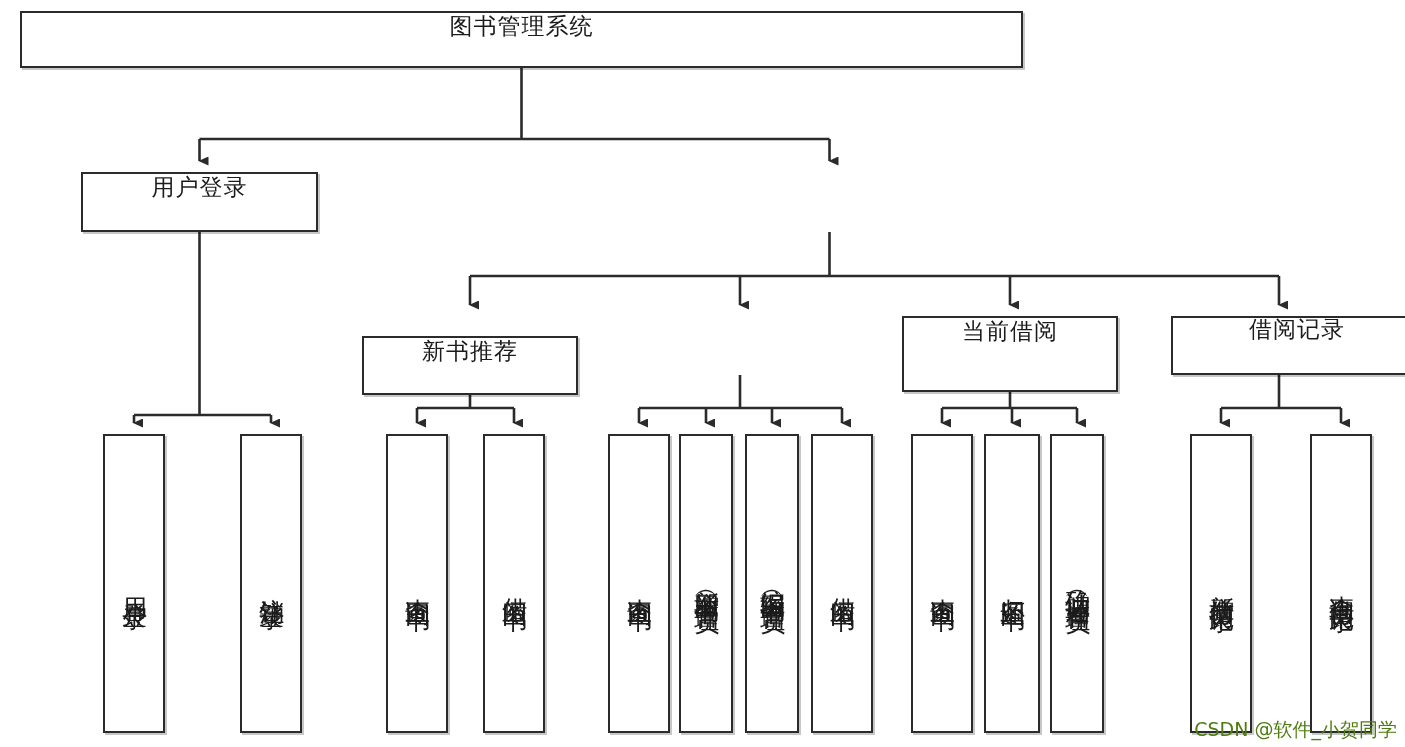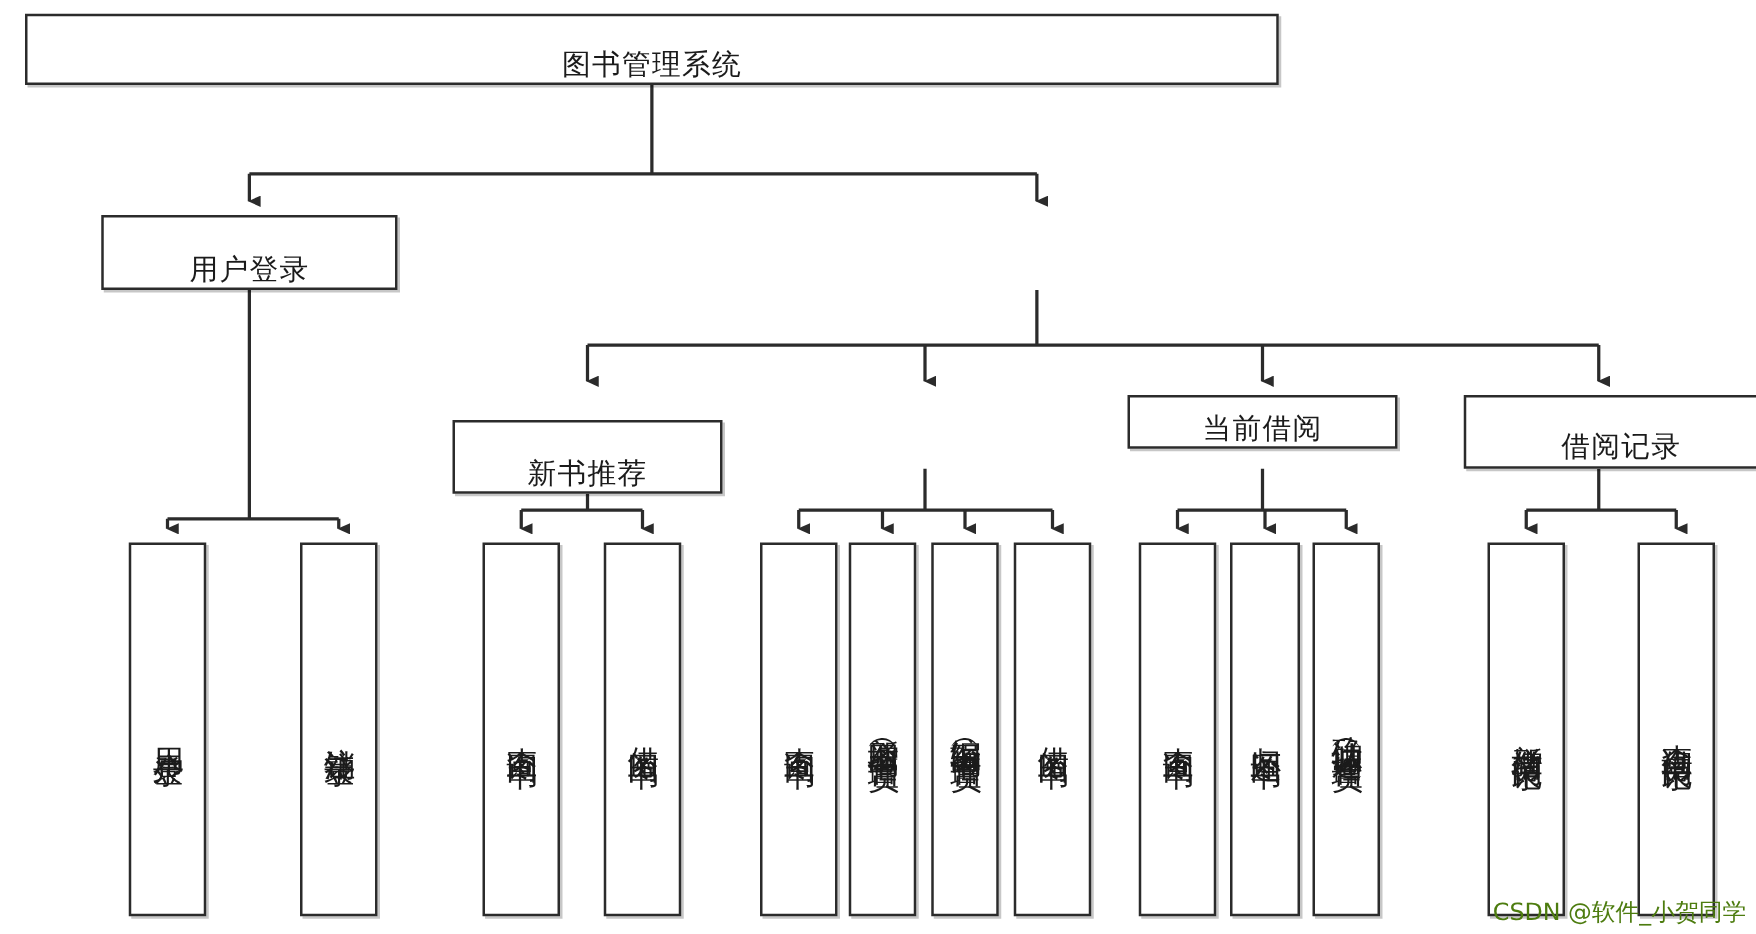--- a/index.html
+++ b/index.html
@@ -13,21 +13,21 @@
   #canvas{position:absolute;left:0;top:0;width:1405px;height:747px;}
   svg.lines{position:absolute;left:0;top:0;width:1405px;height:747px;pointer-events:none;}
 
   .node{
     position:absolute;
     box-sizing:border-box;
     background:#ffffff;
     border:2.5px solid #2b2b2b;
     box-shadow:2px 2px 0 rgba(0,0,0,0.22);
     display:flex;
-    align-items:flex-end;
+    align-items:flex-start;
     justify-content:center;
     color:#1b1b1b;
     z-index:2;
   }
   .node .lbl{
     display:block;
     text-align:center;
     line-height:1.18;
     white-space:nowrap;
   }
@@ -101,21 +101,21 @@
     <span class="lbl">图书管理系统</span>
   </div>
 
   <div class="node h" style="left: 81px; top: 172px; width: 237px; height: 60px;">
     <span class="lbl">用户登录</span>
   </div>
 
   <div class="node h" style="left: 362px; top: 316px; width: 216px; height: 59px; margin-top: 20px;">
     <span class="lbl">新书推荐</span>
   </div>
-  <div class="node h" style="left: 902px; top: 316px; width: 216px; height: 43px;">
+  <div class="node h" style="left: 902px; top: 316px; width: 216px; height: 76px;">
     <span class="lbl">当前借阅</span>
   </div>
   <div class="node h" style="left: 1171px; top: 316px; width: 252px; height: 59px; font-family: Liberation Mono, monospace;">
     <span class="lbl">借阅记录</span>
   </div>
 
   <div class="node v" style="left: 103px; top: 434px; width: 62px; height: 299px;">
     <span class="lbl">用户登录</span>
   </div>
   <div class="node v" style="left: 240px; top: 434px; width: 62px; height: 299px;">

